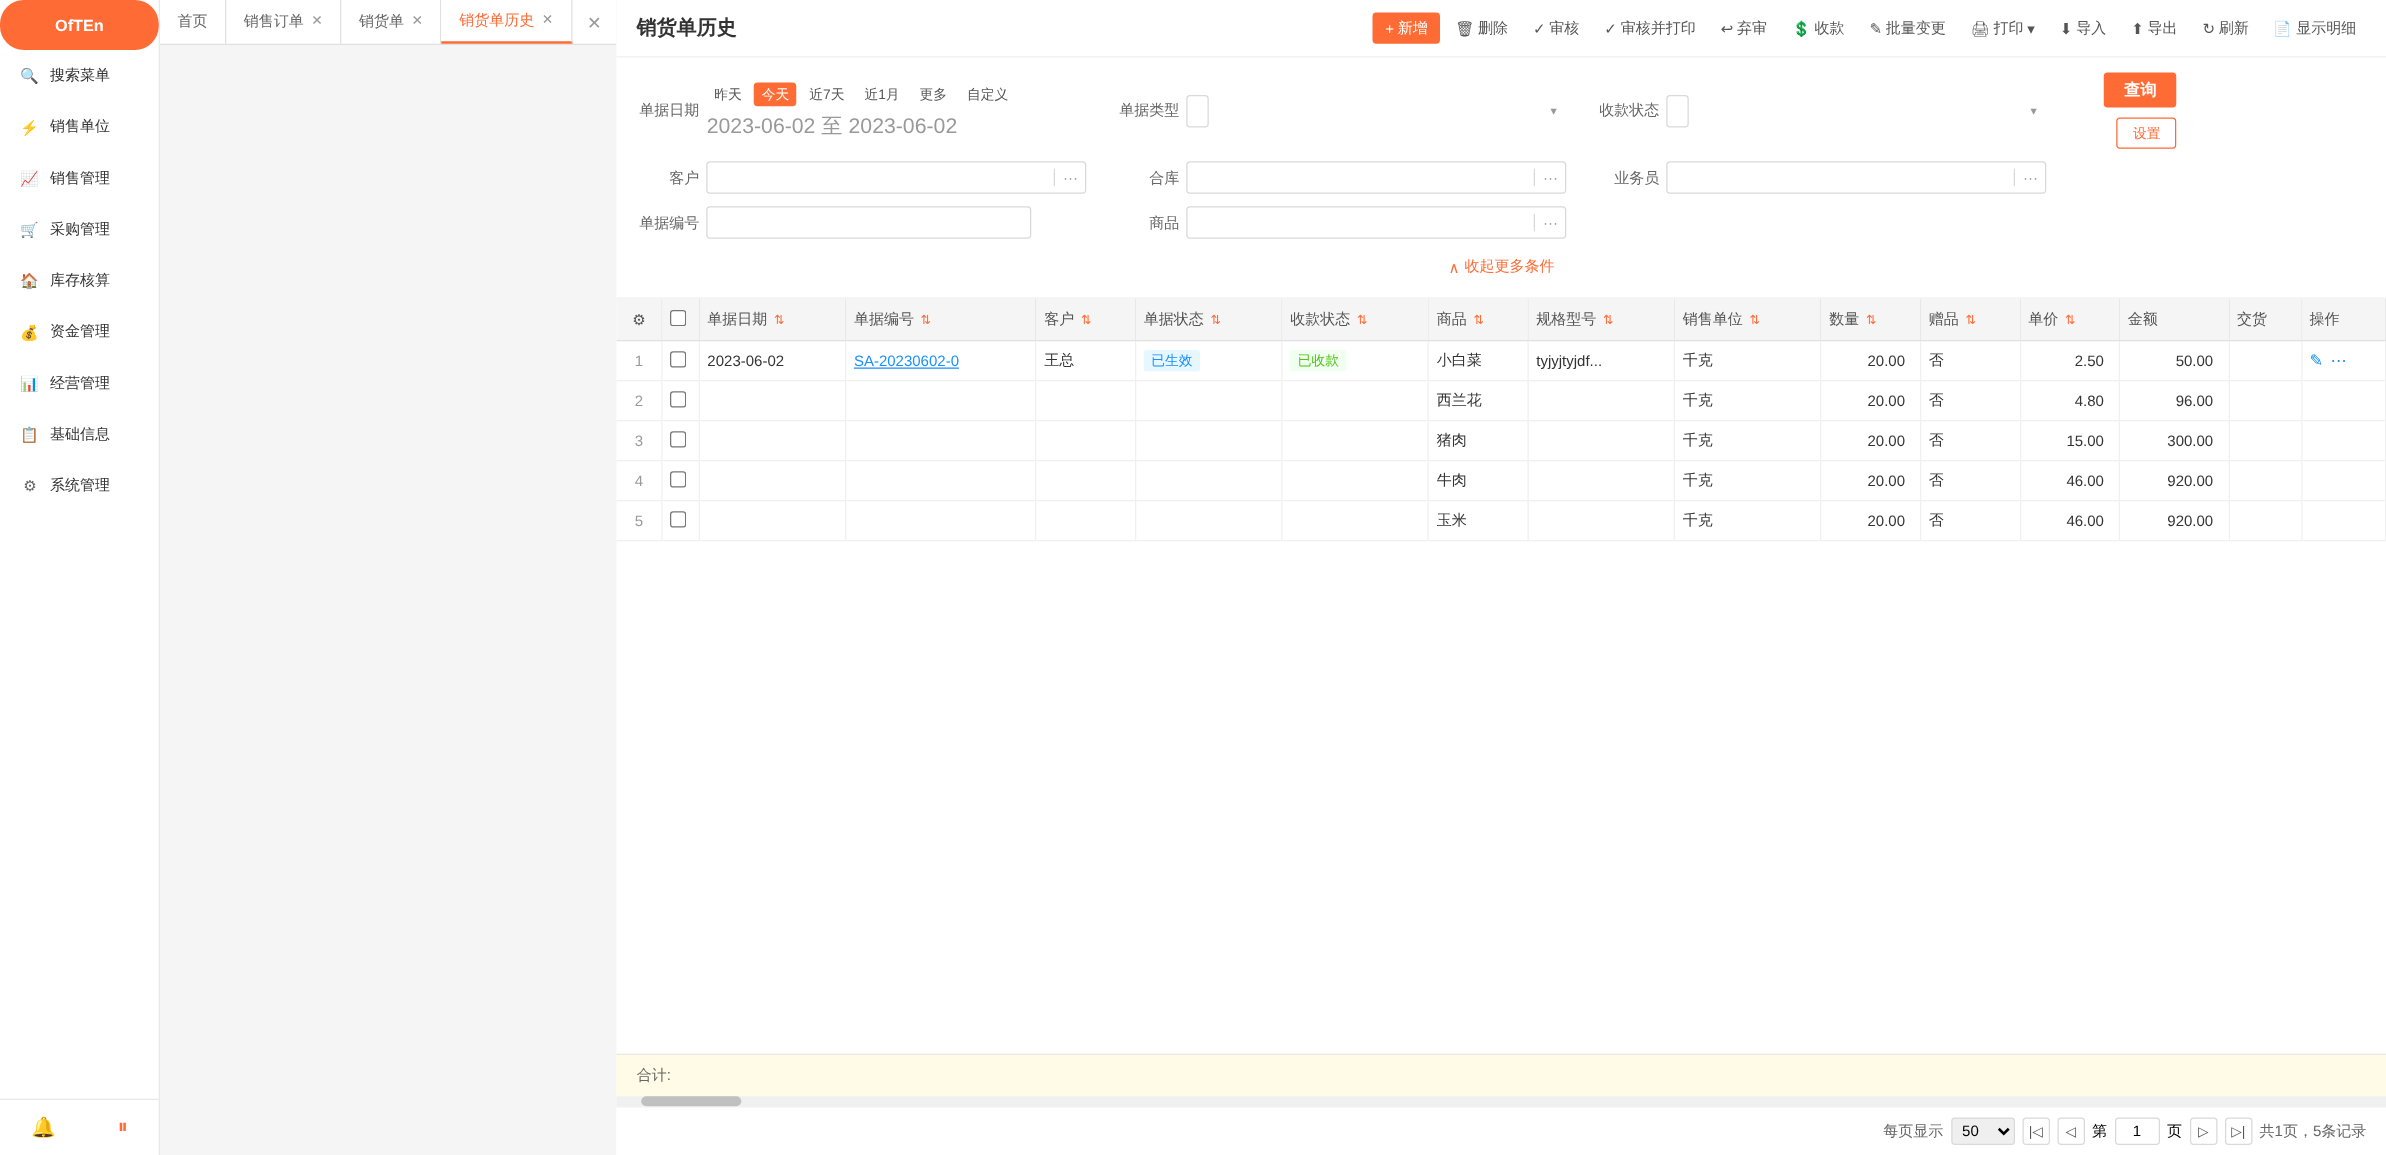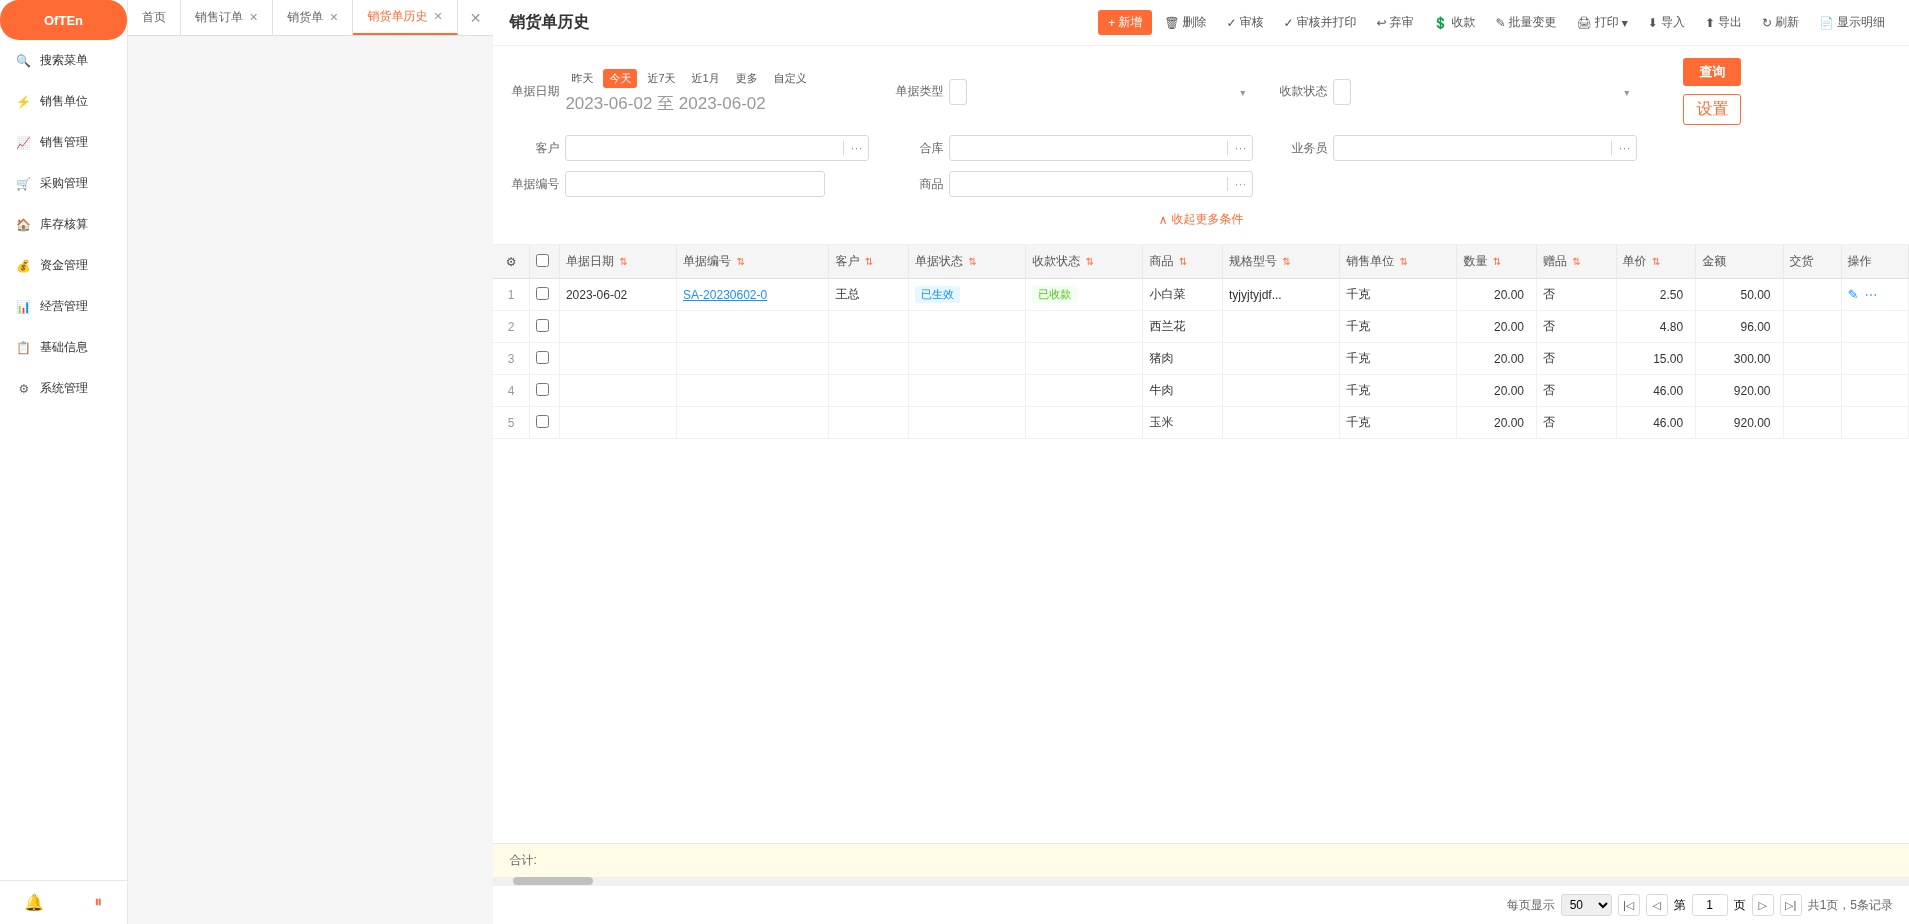--- a/index.html
+++ b/index.html
@@ -268,21 +268,21 @@
       font-size: 13px;
       cursor: pointer;
       font-weight: bold;
     }
     .setting-btn {
       background: #fff;
       color: #ff6b35;
       border: 1px solid #ff6b35;
       border-radius: 3px;
       padding: 4px 12px;
-      font-size: 16px;
+      font-size: 11px;
       cursor: pointer;
       display: block;
       margin-top: 4px;
     }
     .filter-actions {
       display: flex;
       flex-direction: column;
       align-items: flex-end;
       gap: 4px;
       min-width: 80px;

